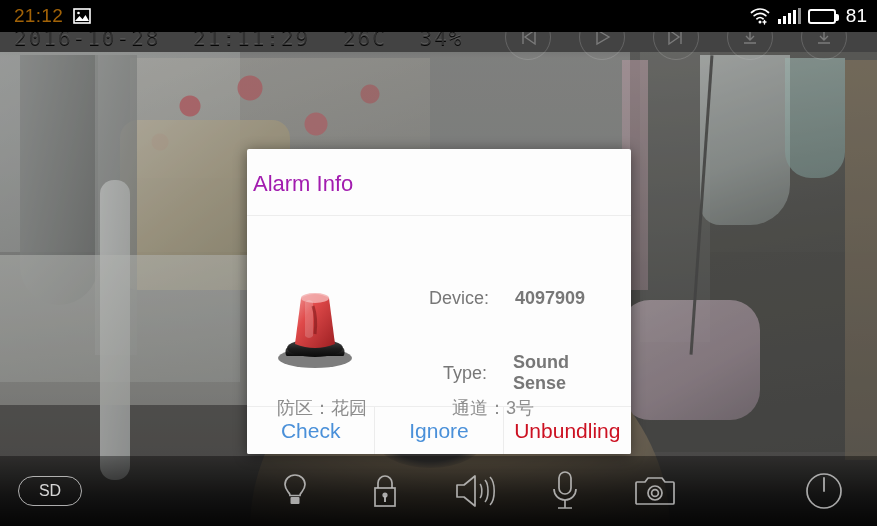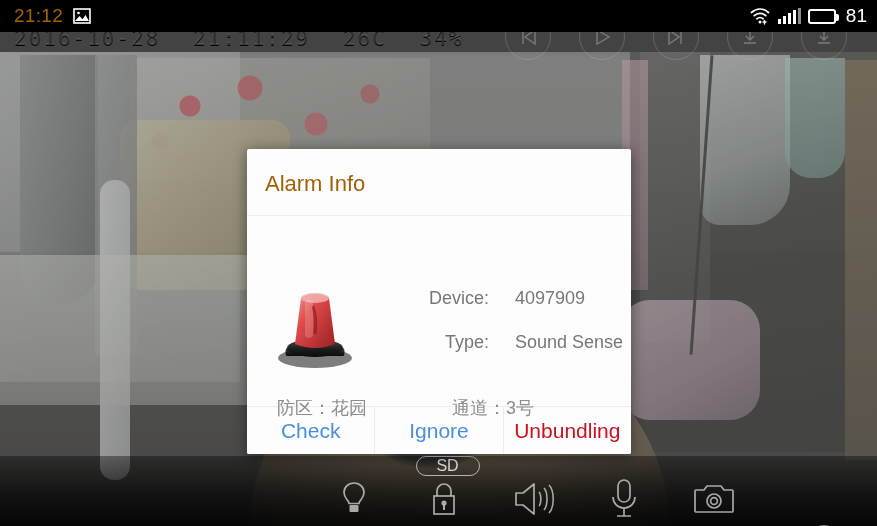--- a/index.html
+++ b/index.html
@@ -135,21 +135,20 @@
   .battery { width:28px; height:15px; border:2px solid #fff; border-radius:3px; position:relative; }
   .battery::after { content:""; position:absolute; right:-5px; top:3px; width:3px; height:7px;
     background:#fff; border-radius:0 2px 2px 0; }
   .battery .fill { position:absolute; left:1.5px; top:1.5px; bottom:1.5px; width:7px; background:rgba(255,255,255,.0); }
 
   
   #bottom-bar {
     position:absolute; left:0; bottom:0; width:877px; height:70px;
     display:flex; align-items:center; z-index:30;
     background:linear-gradient(180deg,rgba(0,0,0,.38) 0%,rgba(0,0,0,.72) 55%,rgba(0,0,0,.92) 100%);
-    flex-direction:column;
   }
   #sd-badge {
     margin-left:18px; width:64px; height:30px; border-radius:16px;
     border:1.5px solid rgba(225,225,225,.75);
     color:rgba(235,235,235,.9); font-size:16px;
     display:flex; align-items:center; justify-content:center;
   }
   #bottom-icons { display:flex; align-items:center; gap:44px; margin-left:190px; }
   .tbtn { width:46px; height:46px; display:flex; align-items:center; justify-content:center;
     opacity:.82; }
@@ -157,32 +156,32 @@
 
   
   #dialog {
     position:absolute; left:247px; top:149px; width:384px;
     background:#fdfdfd; z-index:50;
     box-shadow:0 2px 14px rgba(0,0,0,.45);
     border-radius:2px;
     overflow:hidden;
   }
   #dialog-title {
-    font-size:22px; color:#a16207; padding:22px 0 18px 18px;
+    font-size:22px; color:#a21caf; padding:22px 0 18px 6px;
     border-bottom:1px solid #ededed; font-weight:400;
   }
   #dialog-body { padding:14px 0 0 0; position:relative; height:190px; }
 
   #alarm-icon { position:absolute; left:20px; top:62px; width:96px; height:92px; }
 
   .kvrow { display:flex; align-items:center; position:absolute; }
   #row-device { left:138px; top:72px; width:240px; }
-  #row-type   { left:138px; top:116px; width:240px; }
+  #row-type   { left:138px; top:136px; width:240px; }
   .klabel { font-size:18px; color:#777; width:104px; text-align:right; }
-  .kvalue { font-size:18px; color:#777; margin-left:26px; }
+  .kvalue { font-size:18px; color:#777; margin-left:26px;font-weight:bold; }
 
   #row-cn { position:absolute; left:0; top:180px; width:309px; display:flex;
     justify-content:space-between; padding:0 22px 0 30px; }
   .cn { font-size:18px; color:#8d8d8d; }
 
   #dialog-actions {
     display:flex; align-items:stretch; height:48px;
     border-top:1px solid #ededed; background:#fdfdfd;
   }
   .act {

